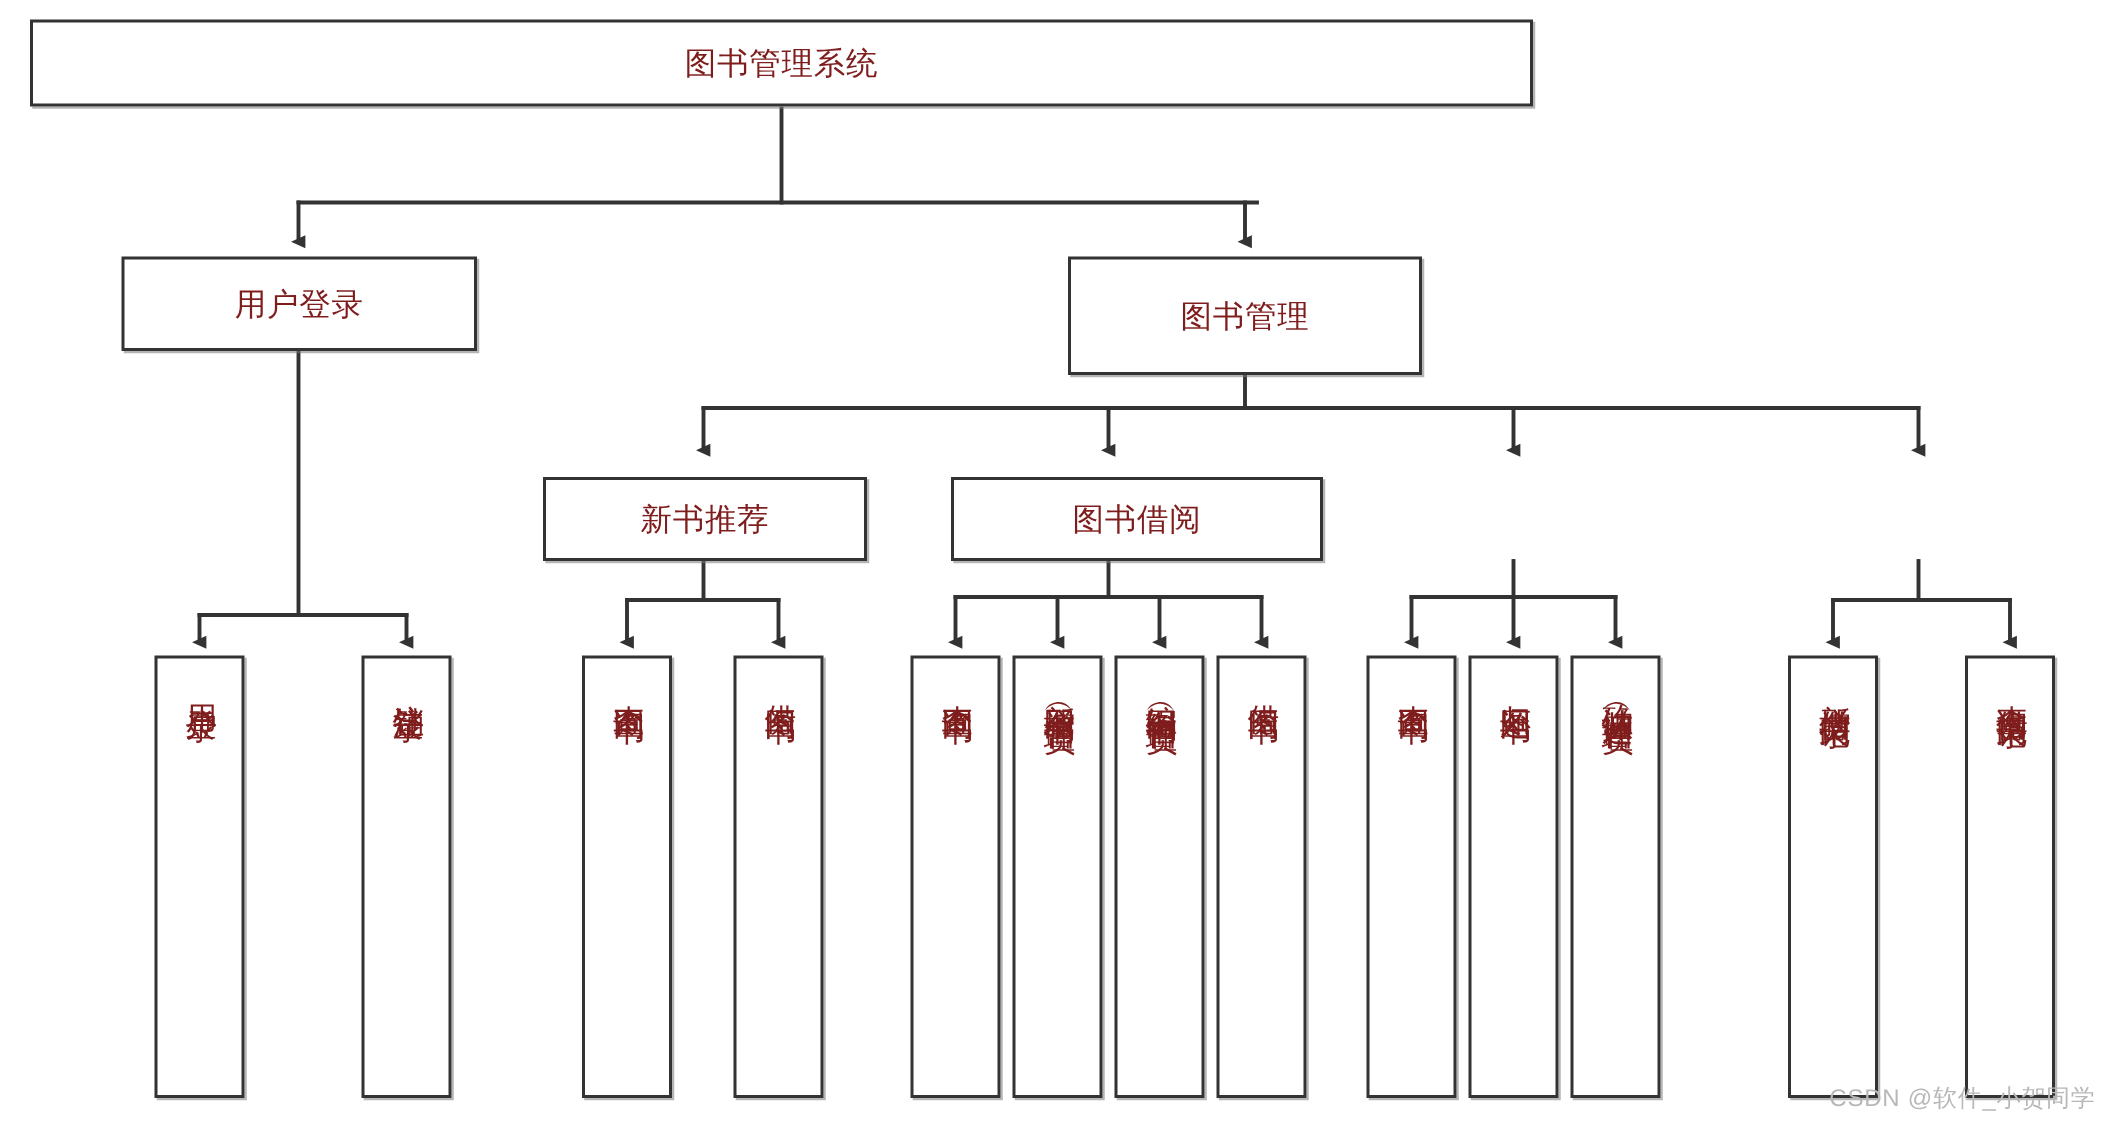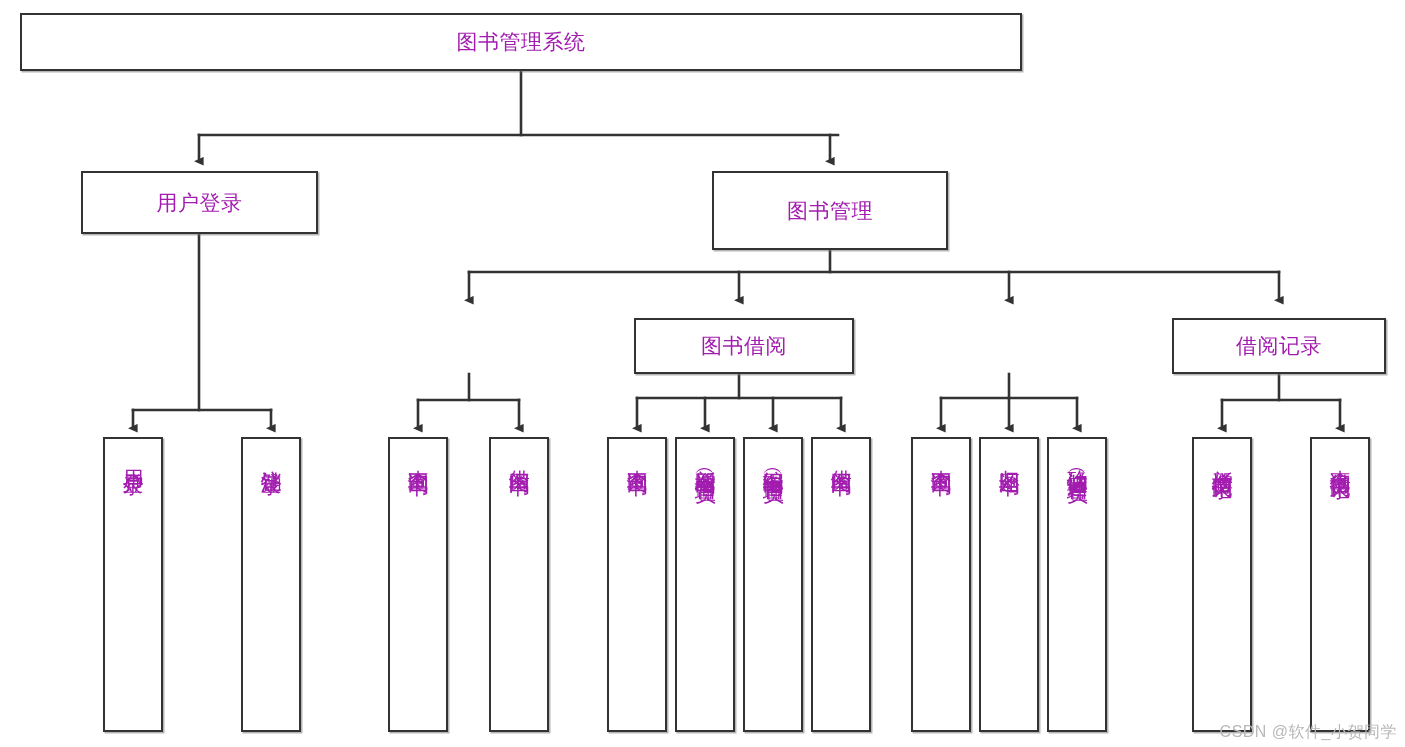--- a/index.html
+++ b/index.html
@@ -26,21 +26,21 @@
   }
   .node {
     position: absolute;
     box-sizing: border-box;
     background: #ffffff;
     border: 2.5px solid #333333;
     box-shadow: 1.5px 1.5px 0 rgba(120,120,120,0.55);
     display: flex;
     align-items: center;
     justify-content: center;
-    color: #a21caf;
+    color: #7f1d1d;
   }
   .node.h {
     font-size: 21px;
     letter-spacing: 0.5px;
   }
   .node.v {
     align-items: flex-start;
     justify-content: center;
     padding-top: 14px;
   }
@@ -122,25 +122,25 @@
     <span>图书管理系统</span>
   </div>
 
   <div class="node h" style="left:81px; top:171px; width:237px; height:63px;">
     <span>用户登录</span>
   </div>
   <div class="node h" style="left:712px; top:171px; width:236px; height:79px;">
     <span>图书管理</span>
   </div>
 
-  <div class="node h" style="left:634px; top:318px; width:220px; height:56px;">
+  <div class="node h" style="left:362px; top:318px; width:216px; height:56px;">
+    <span>新书推荐</span>
+  </div>
+  <div class="node h" style="left:634px; top:318px; width:248px; height:56px;">
     <span>图书借阅</span>
-  </div>
-  <div class="node h" style="left:1172px; top:318px; width:214px; height:56px;">
-    <span>借阅记录</span>
   </div>
 
   <div class="node v" style="left:103px; top:437px; width:60px; height:295px;">
     <span class="vtext">用户登录</span>
   </div>
   <div class="node v" style="left:241px; top:437px; width:60px; height:295px;">
     <span class="vtext">注销登录</span>
   </div>
 
   <div class="node v" style="left:388px; top:437px; width:60px; height:295px;">

